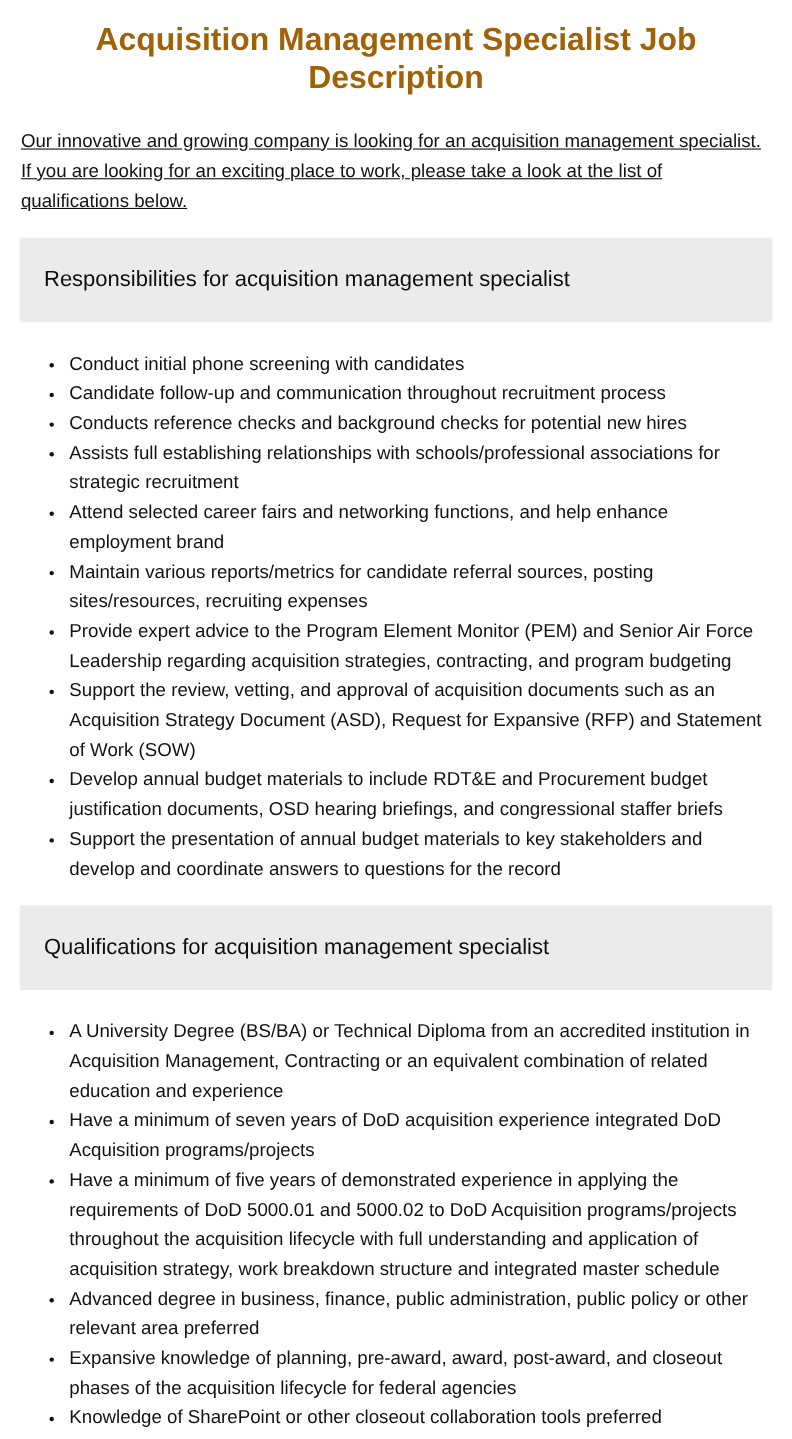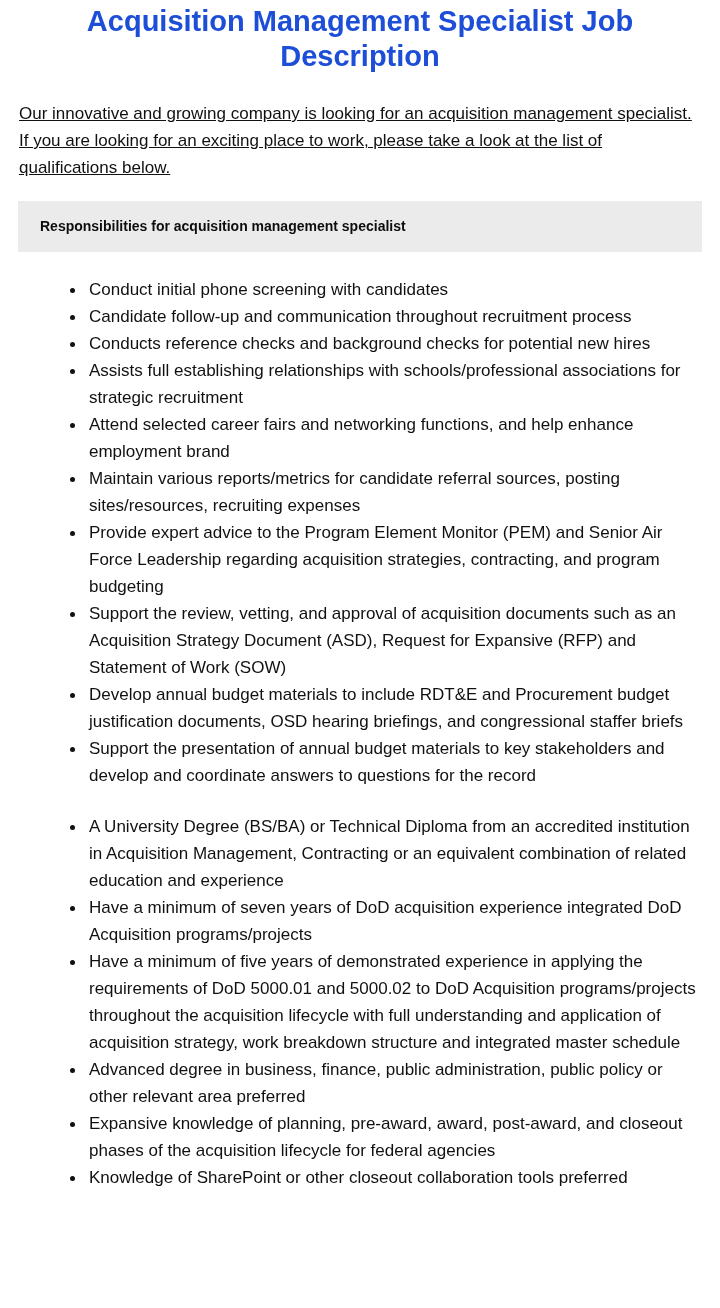--- a/index.html
+++ b/index.html
@@ -16,44 +16,43 @@
     font-size: 17px;
     line-height: 27px;
     color: #111111;
     -webkit-font-smoothing: antialiased;
   }
   h1.page-title {
     font-size: 29px;
     line-height: 35px;
     font-weight: bold;
     text-align: center;
-    margin: 4px 12px 26px 12px;
-    color: #1d4ed8;
+    margin: 19px 12px 26px 12px;
+    color: #a16207;
   }
   p.intro {
     margin: 0 0 20px 1px;
     text-decoration: underline;
   }
   h2.section-heading {
     background: #ebebeb;
-    font-size: 14px;
+    font-size: 20px;
     line-height: 27px;
-    font-weight: bold;
+    font-weight: normal;
     margin: 0;
-    padding: 12px 22px;
+    padding: 25px 22px;
     color: #0d0d0d;
   }
   ul.bullet-list {
     margin: 24px 0 20px 0;
     padding-left: 42px;
     list-style-type: disc;
   }
   ul.bullet-list li {
     padding-left: 3px;
-    margin-left: 26px;
   }
   ul.bullet-list li::marker {
     font-size: 0.9em;
   }
 </style>
 </head>
 <body>
 
 <main>
 
@@ -71,20 +70,21 @@
         <li>Attend selected career fairs and networking functions, and help enhance employment brand</li>
         <li>Maintain various reports/metrics for candidate referral sources, posting sites/resources, recruiting expenses</li>
         <li>Provide expert advice to the Program Element Monitor (PEM) and Senior Air Force Leadership regarding acquisition strategies, contracting, and program budgeting</li>
         <li>Support the review, vetting, and approval of acquisition documents such as an Acquisition Strategy Document (ASD), Request for Expansive (RFP) and Statement of Work (SOW)</li>
         <li>Develop annual budget materials to include RDT&amp;E and Procurement budget justification documents, OSD hearing briefings, and congressional staffer briefs</li>
         <li>Support the presentation of annual budget materials to key stakeholders and develop and coordinate answers to questions for the record</li>
       </ul>
   </section>
 
   <section>
+    <h2 class="section-heading">Qualifications for acquisition management specialist</h2>
     <ul class="bullet-list">
         <li>A University Degree (BS/BA) or Technical Diploma from an accredited institution in Acquisition Management, Contracting or an equivalent combination of related education and experience</li>
         <li>Have a minimum of seven years of DoD acquisition experience integrated DoD Acquisition programs/projects</li>
         <li>Have a minimum of five years of demonstrated experience in applying the requirements of DoD 5000.01 and 5000.02 to DoD Acquisition programs/projects throughout the acquisition lifecycle with full understanding and application of acquisition strategy, work breakdown structure and integrated master schedule</li>
         <li>Advanced degree in business, finance, public administration, public policy or other relevant area preferred</li>
         <li>Expansive knowledge of planning, pre-award, award, post-award, and closeout phases of the acquisition lifecycle for federal agencies</li>
         <li>Knowledge of SharePoint or other closeout collaboration tools preferred</li>
       </ul>
   </section>
 

